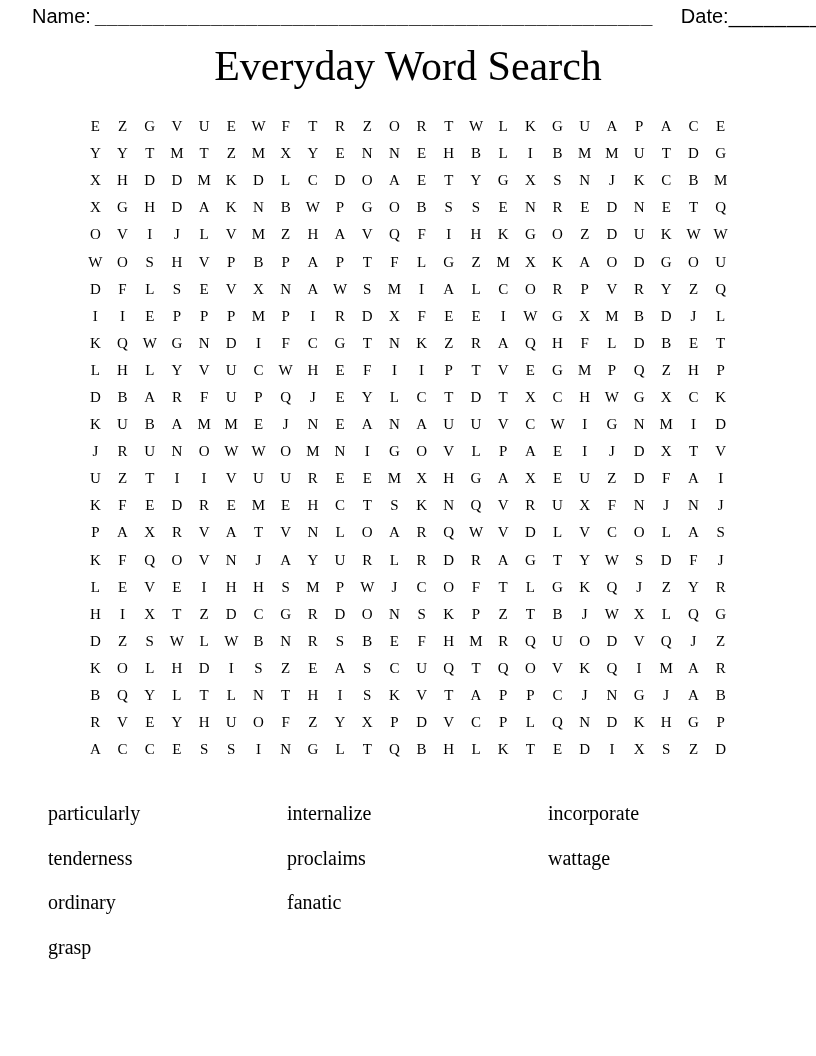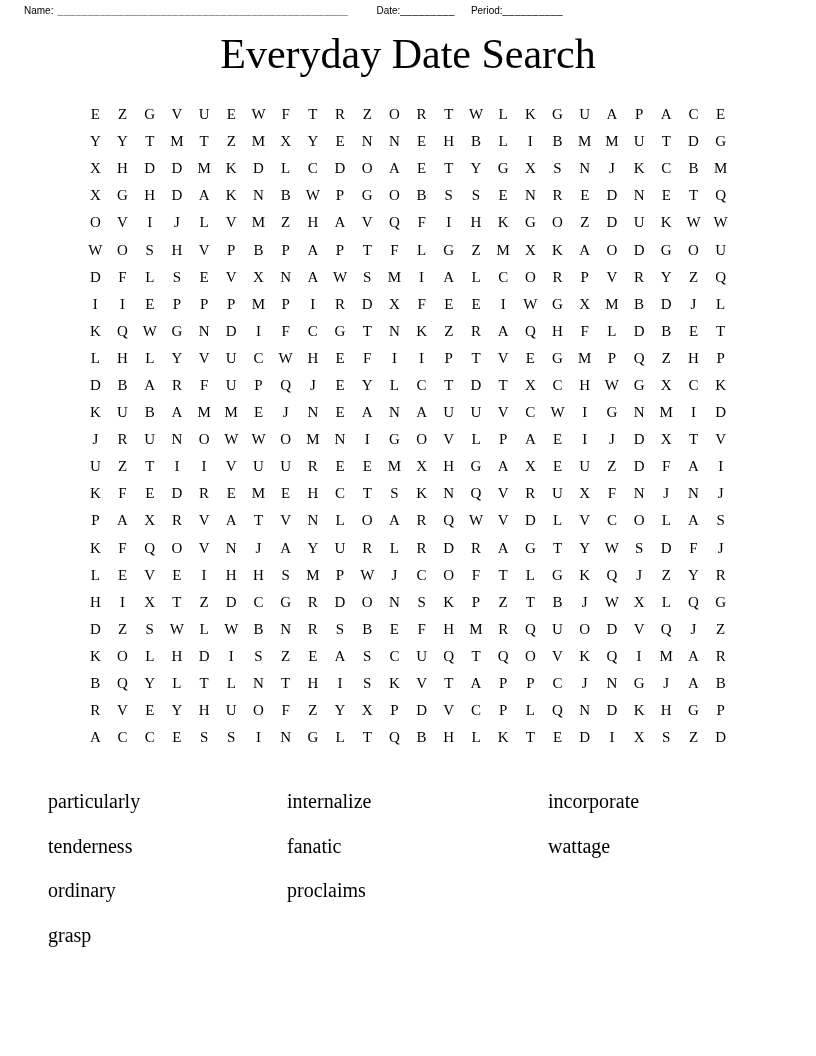--- a/index.html
+++ b/index.html
@@ -14,23 +14,23 @@
   }
   .page {
     width: 816px;
     height: 1056px;
     position: relative;
   }
   
   .sheet-header {
     display: flex;
     align-items: baseline;
-    padding: 5px 48px 0 24px;
+    padding: 5px 48px 0 32px;
     font-family: "Liberation Sans", sans-serif;
-    font-size: 10px;
+    font-size: 20px;
     white-space: nowrap;
   }
   .sheet-header .label { flex: none; }
   .sheet-header .blank { flex: none; letter-spacing: 0.5px; }
   .sheet-header .blank.name { margin-left: 4px; font-weight: bold; }
   .sheet-header .label.date { margin-left: 28px; }
   .sheet-header .label.period { margin-left: 16px; }
   .sheet-header .blank.small { margin-left: 0; }
 
   
@@ -82,21 +82,21 @@
 
   <div class="sheet-header">
     <span class="label">Name:</span>
     <span class="blank name">________________________________________________</span>
     <span class="label date">Date:</span>
     <span class="blank small">_________</span>
     <span class="label period">Period:</span>
     <span class="blank small">__________</span>
   </div>
 
-  <div class="title">Everyday Date Search</div>
+  <div class="title">Everyday Word Search</div>
 
   <div class="grid">
       <div class="cell">E</div>
       <div class="cell">Z</div>
       <div class="cell">G</div>
       <div class="cell">V</div>
       <div class="cell">U</div>
       <div class="cell">E</div>
       <div class="cell">W</div>
       <div class="cell">F</div>
@@ -672,22 +672,22 @@
 
   <div class="words">
       <div class="word-col">
         <div class="word">particularly</div>
         <div class="word">tenderness</div>
         <div class="word">ordinary</div>
         <div class="word">grasp</div>
       </div>
       <div class="word-col">
         <div class="word">internalize</div>
+        <div class="word">proclaims</div>
         <div class="word">fanatic</div>
-        <div class="word">proclaims</div>
       </div>
       <div class="word-col">
         <div class="word">incorporate</div>
         <div class="word">wattage</div>
       </div>
     </div>
 
 </div>
 
 </body></html>

